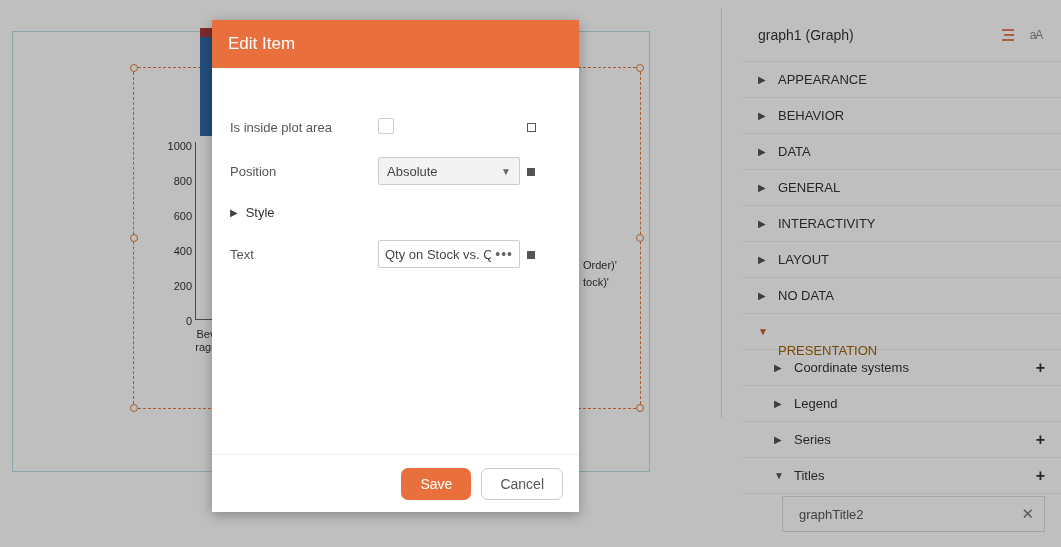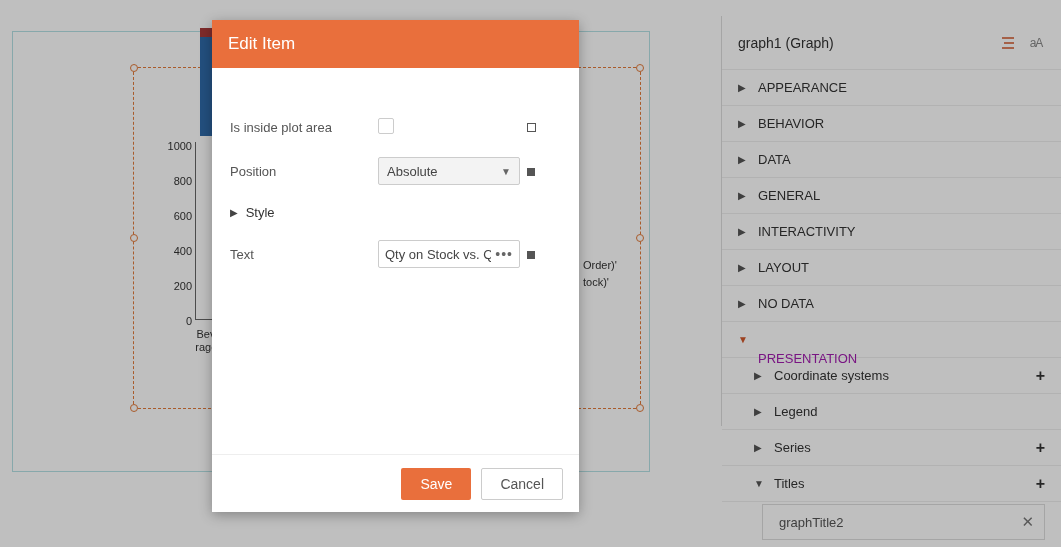--- a/index.html
+++ b/index.html
@@ -27,30 +27,30 @@
   .y-axis span { display: block; height: 35px; }
   .axis-line { position: absolute; left: 32px; top: 0; width: 1px; height: 177px; background: #666; }
   .x-line { position: absolute; left: 32px; top: 177px; width: 30px; height: 1px; background: #666; }
   .bar-stack { position: absolute; left: 37px; bottom: 6px; width: 17px; }
   .bar-blue { width: 100%; background: #2f6aa8; }
   .bar-red  { width: 100%; background: #a83a3a; }
   .cat-label { position: absolute; left: 32px; top: 186px; font-size: 11px; color: #333; width: 28px; text-align: center; word-break: break-all; line-height: 1.15; }
   .legend-frag { position: absolute; left: 570px; top: 225px; font-size: 11px; color: #333; line-height: 1.5; }
 
   
-  .right-panel { position: absolute; right: 0; top: 16px; width: 340px; height: 410px; background: #fff; border-left: 1px solid #ddd; z-index: 40; }
+  .right-panel { position: absolute; right: 0; top: 8px; width: 340px; height: 410px; background: #fff; border-left: 1px solid #ddd; z-index: 40; padding-left: 20px; }
   .rp-header { display: flex; align-items: center; height: 54px; padding: 0 16px 0 16px; border-bottom: 1px solid #eee; justify-content: space-between; }
   .rp-title { font-size: 14px; color: #333; }
   .rp-icons { display: flex; gap: 10px; align-items: center; }
   .rp-icon { width: 18px; height: 16px; display: flex; align-items: center; justify-content: center; color: #d0572a; font-size: 14px; cursor: pointer; }
   .rp-icon.aa { color: #888; font-size: 12px; letter-spacing: -1px; }
   .rp-row { display: flex; align-items: center; height: 36px; padding: 0 16px 0 16px; border-bottom: 1px solid #eee; font-size: 13px; color: #333; cursor: pointer; justify-content: space-between; }
   .rp-row .caret { width: 10px; font-size: 10px; color: #555; margin-right: 10px; }
   .rp-row .lbl { flex: 1; }
-  .rp-row.active .lbl { color: #a21caf; margin-top: 37px; }
+  .rp-row.active .lbl { color: #a16207; margin-top: 37px; }
   .rp-row .plus { color: #333; font-size: 16px; font-weight: bold; }
   .rp-sub { padding-left: 32px; }
   .rp-title-item { display: flex; align-items: center; height: 36px; margin: 2px 16px 0 40px; padding: 0 10px 0 16px; border: 1px solid #ddd; font-size: 13px; color: #555; justify-content: space-between; cursor: pointer; background: #fff; }
 
   
   .modal { position: absolute; left: 212px; top: 20px; width: 367px; height: 492px; background: #fff; z-index: 100; box-shadow: 0 3px 12px rgba(0,0,0,0.3); display: flex; flex-direction: column; }
   .modal-header { height: 48px; background: #e96f3c; color: #fff; display: flex; align-items: center; padding: 0 16px; font-size: 17px; }
   .modal-body { flex: 1; padding: 20px 18px 10px 18px; font-size: 13px; color: #333; margin-top: 30px; }
   .form-row { display: flex; align-items: center; margin-bottom: 20px; }
   .form-label { width: 148px; color: #555; }
@@ -58,21 +58,21 @@
   .form-action { width: 22px; text-align: center; color: #555; cursor: pointer; }
   .checkbox { width: 16px; height: 16px; border: 1px solid #ccc; border-radius: 2px; display: inline-block; cursor: pointer; }
   .select { width: 142px; height: 28px; border: 1px solid #ccc; background: #f3f3f3; border-radius: 2px; display: flex; align-items: center; justify-content: space-between; padding: 0 8px; font-size: 13px; color: #444; cursor: pointer; }
   .select .chev { font-size: 10px; color: #666; }
   .textinput { width: 142px; height: 28px; border: 1px solid #ccc; border-radius: 2px; display: flex; align-items: center; padding: 0 6px; font-size: 13px; color: #444; background: #fff; }
   .textinput span.val { flex: 1; white-space: nowrap; overflow: hidden; }
   .textinput .dots { font-size: 14px; letter-spacing: 1px; color: #666; cursor: pointer; padding-left: 4px; }
   .style-row { display: flex; align-items: center; margin-bottom: 20px; cursor: pointer; }
   .style-row .tri { font-size: 10px; margin-right: 8px; color: #444; }
   .modal-footer { height: 58px; border-top: 1px solid #eee; display: flex; align-items: center; justify-content: flex-end; gap: 10px; padding: 0 16px; }
-  .btn { height: 32px; padding: 0 18px; border-radius: 2px; font-size: 14px; display: flex; align-items: center; cursor: pointer; border: 1px solid transparent; }
+  .btn { height: 32px; padding: 0 18px; border-radius: 7px; font-size: 14px; display: flex; align-items: center; cursor: pointer; border: 1px solid transparent; }
   .btn-primary { background: #e96f3c; color: #fff; }
   .btn-secondary { background: #fff; color: #555; border: 1px solid #ccc; }
 
   .sq-outline { display:inline-block; width:9px; height:9px; border:1px solid #555; }
   .sq-solid   { display:inline-block; width:8px; height:8px; background:#555; }
   .x-close    { font-size:15px; color:#777; cursor:pointer; }
 </style>
 </head>
 <body>
 

